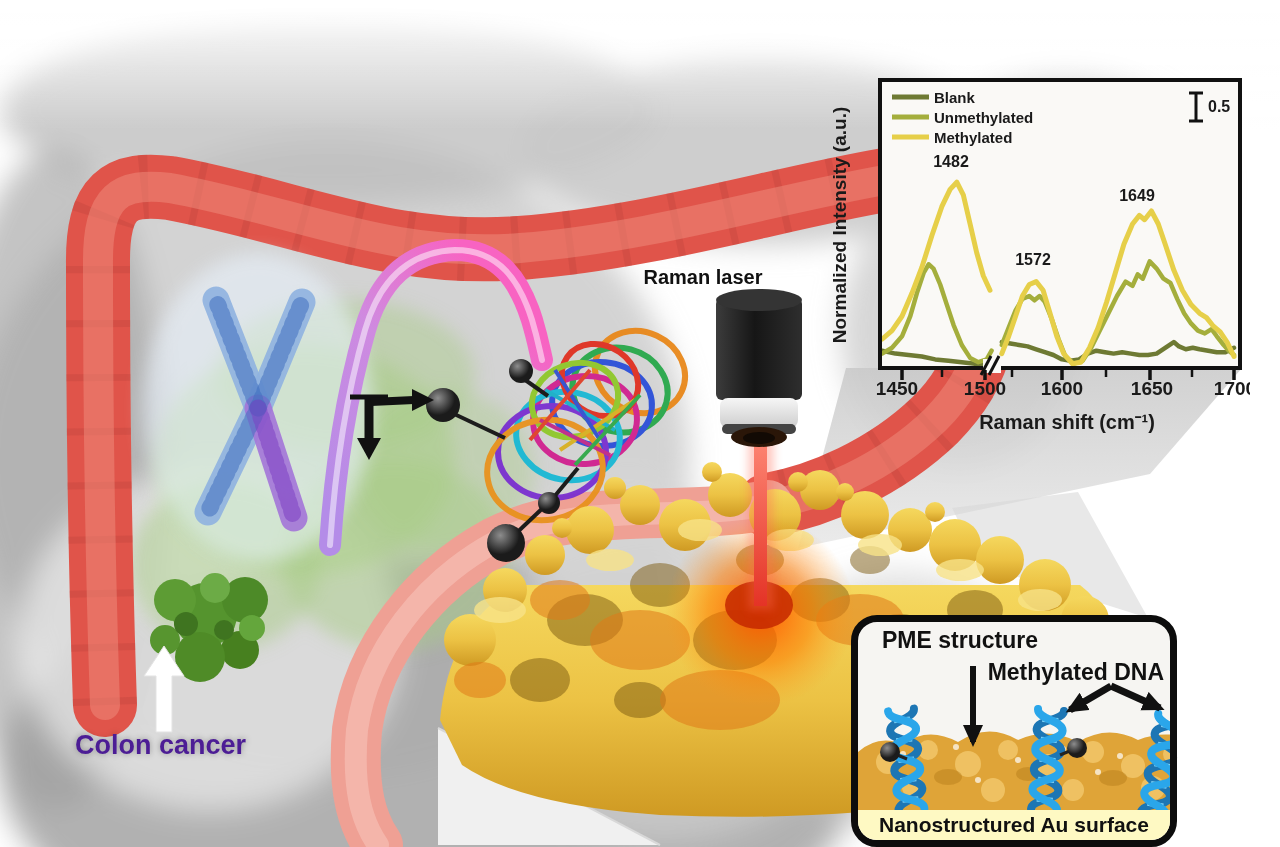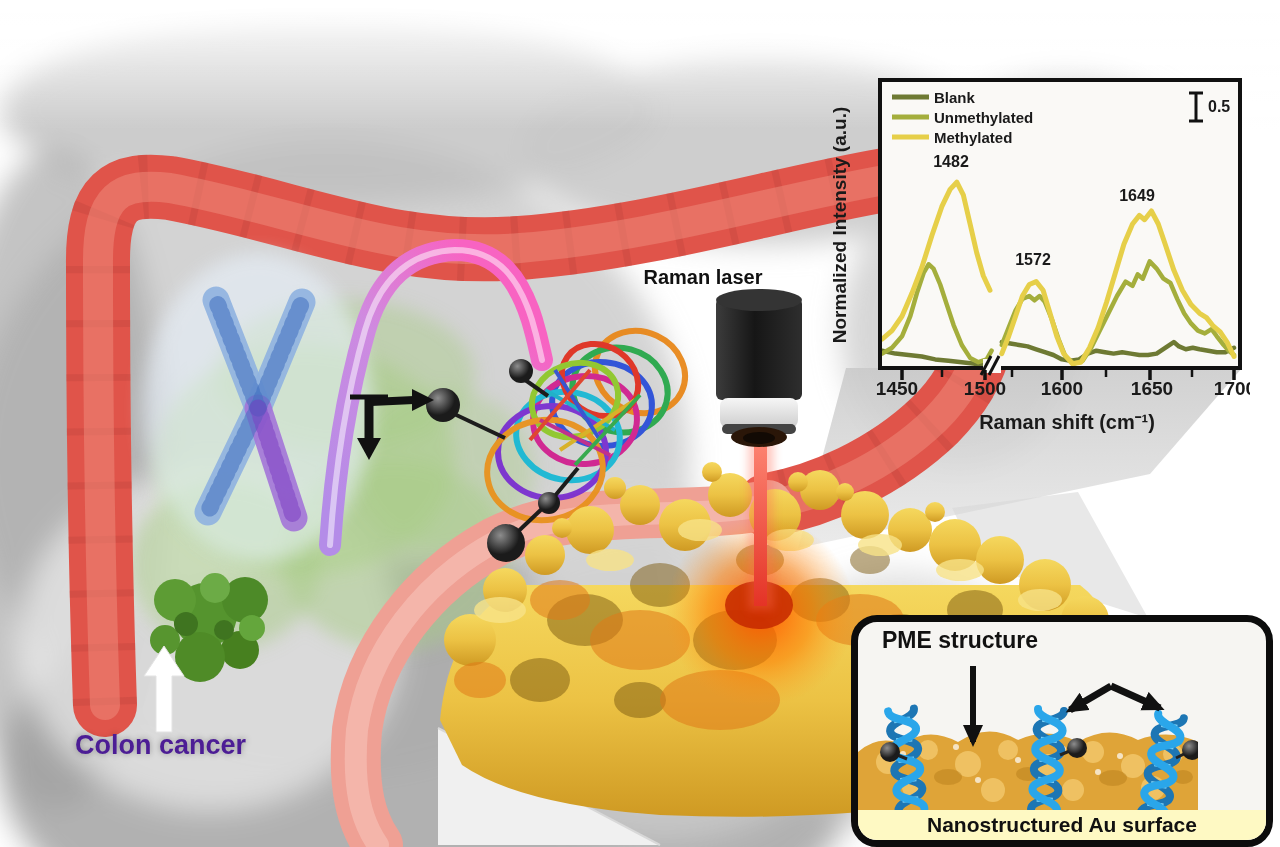--- a/index.html
+++ b/index.html
@@ -10,21 +10,21 @@
   .lbl-raman{left:598px;top:260px;width:210px;font-size:20px;margin-top:6px;}
   .lbl-methyl{left:305px;top:318px;width:135px;font-size:27px;}
   .lbl-colon{left:58px;top:730px;width:205px;font-size:27px;color:#4c1d95;
              text-shadow:0 0 6px rgba(0,0,0,.35);}
   .lbl-nano{left:553px;top:726px;width:315px;font-size:26px;}
   
   .chart{position:absolute;left:830px;top:55px;width:420px;height:385px;}
   .chart svg{display:block;}
   .chart text{font-family:"Liberation Sans", sans-serif;font-weight:bold;fill:#1a1a1a;}
   
-  .inset{position:absolute;left:851px;top:615px;width:422px;height:232px;box-sizing:border-box;
+  .inset{position:absolute;left:851px;top:615px;width:326px;height:232px;box-sizing:border-box;
          border:7px solid #0c0c0c;border-radius:26px;background:#f6f5f2;overflow:hidden;}
   .inset svg{position:absolute;left:0;top:0;}
   .inset .ilbl{position:absolute;font-weight:bold;color:#111;font-size:23px;white-space:nowrap;}
   .ilbl-pme{left:24px;top:5px;}
   .ilbl-mdna{right:6px;top:37px;}
   .inset .footer{position:absolute;left:0;right:0;bottom:0;height:30px;background:#fef9c3;
          display:flex;align-items:center;justify-content:center;}
   .inset .footer span{font-weight:bold;font-size:21px;color:#111;white-space:nowrap;}
 </style>
 </head>
@@ -430,18 +430,19 @@
         <circle cx="334" cy="128" r="10" fill="url(#sphg2)"></circle>
       </g>
 
       <line x1="115" y1="44" x2="115" y2="120" stroke="#111" stroke-width="6" marker-end="url(#ah)"></line>
       <g stroke="#111" stroke-width="7">
         <line x1="253" y1="64" x2="212" y2="88" marker-end="url(#ah)"></line>
         <line x1="253" y1="64" x2="302" y2="86" marker-end="url(#ah)"></line>
       </g>
     </svg>
     <div class="ilbl ilbl-pme">PME structure</div>
+    <div class="ilbl ilbl-mdna">Methylated DNA</div>
     <div class="footer">
       <span>Nanostructured Au surface</span>
     </div>
   </div>
 
 </div>
 
 </body></html>

